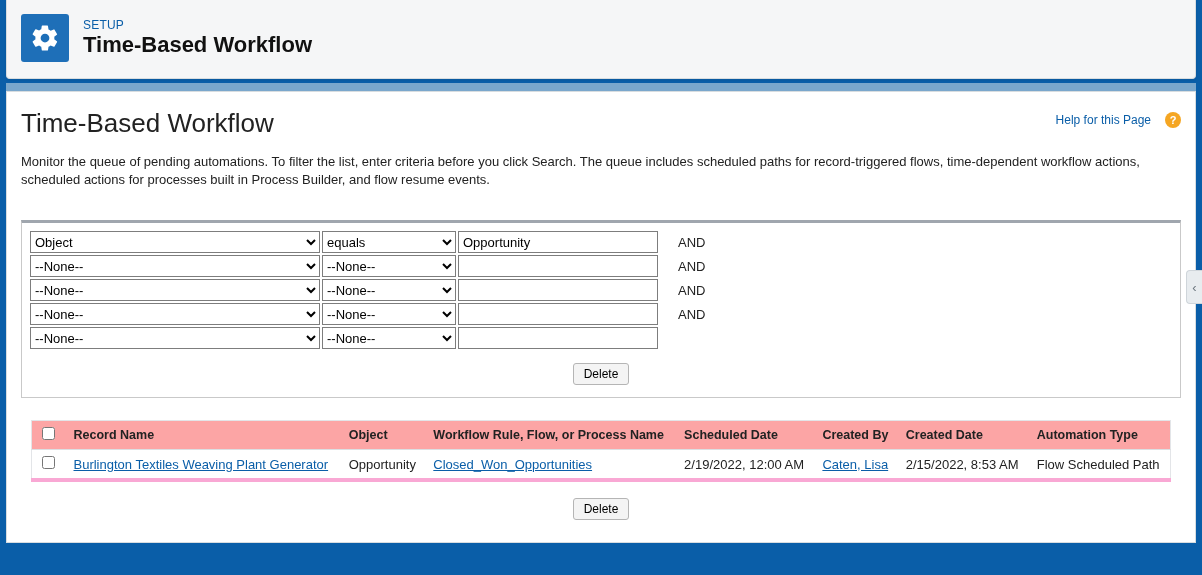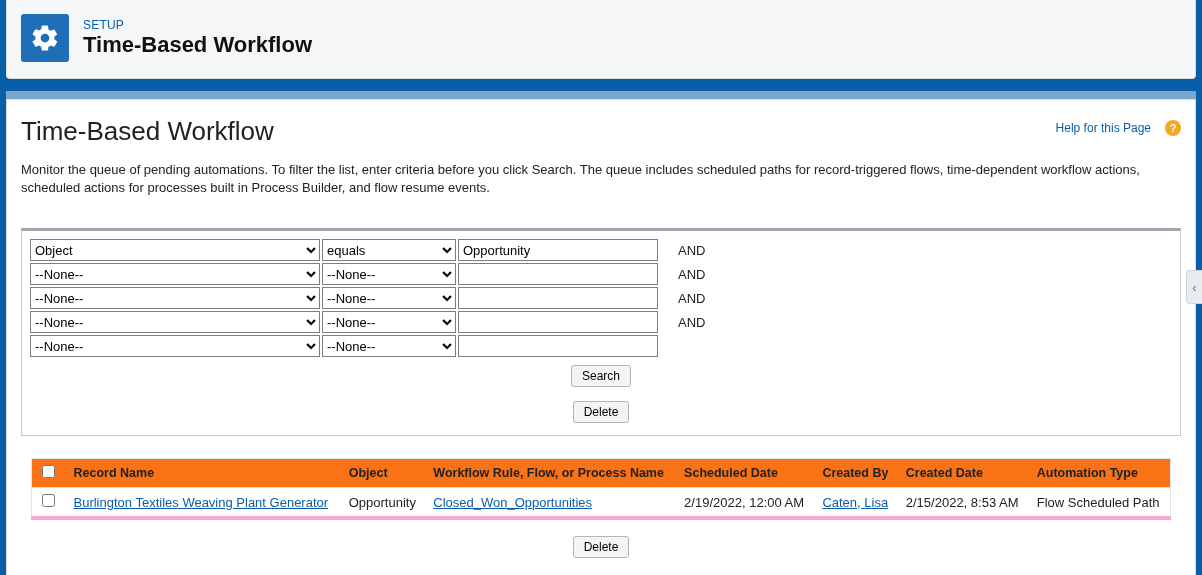--- a/index.html
+++ b/index.html
@@ -3,21 +3,21 @@
 <meta charset="utf-8">
 <style>
   * { box-sizing: border-box; margin: 0; padding: 0; }
   body {
     font-family: Arial, Helvetica, sans-serif;
     background: #0a5ea8;
     font-size: 13px;
     color: #222;
   }
   .outer-panel {
-    margin: 0 6px 12px 6px;
+    margin: 0 6px 4px 6px;
     background: #f5f6f7;
     border: 1px solid #d8dde0;
     border-top: none;
     border-radius: 0 0 4px 4px;
     padding: 10px 12px;
     box-shadow: 0 1px 3px rgba(0,0,0,.08);
   }
   .header {
     display: flex;
     align-items: center;
@@ -130,21 +130,21 @@
   .results {
     margin: 0 10px;
   }
   table.results-table {
     width: 100%;
     border-collapse: collapse;
     border: 1px solid #e3e5e8;
     font-size: 13px;
   }
   table.results-table th {
-    background: #f97316;
+    background: #fca5a5;
     border-bottom: 1px solid #dcdfe2;
     text-align: left;
     font-weight: 700;
     padding: 6px 8px;
     font-size: 12.5px;
   }
   table.results-table td {
     border-bottom: 4px solid #f9a8d4;
     padding: 6px 8px;
     vertical-align: middle;
@@ -219,23 +219,20 @@
       <select class="field-select"><option>--None--</option></select>
       <select class="op-select"><option>--None--</option></select>
       <input type="text" class="value-input" value="" style="">
       <span class="and-text">AND</span>
     </div>
     <div class="filter-row">
       <select class="field-select"><option>--None--</option></select>
       <select class="op-select"><option>--None--</option></select>
       <input type="text" class="value-input" value="" style="">
       <span class="and-text"></span>
-    </div>
-    <div class="button-row">
-      <button class="btn">Search</button>
     </div>
     <div class="button-row2">
       <button class="btn">Delete</button>
     </div>
   </div>
 
   <div class="results">
     <table class="results-table">
       <thead>
         <tr>

